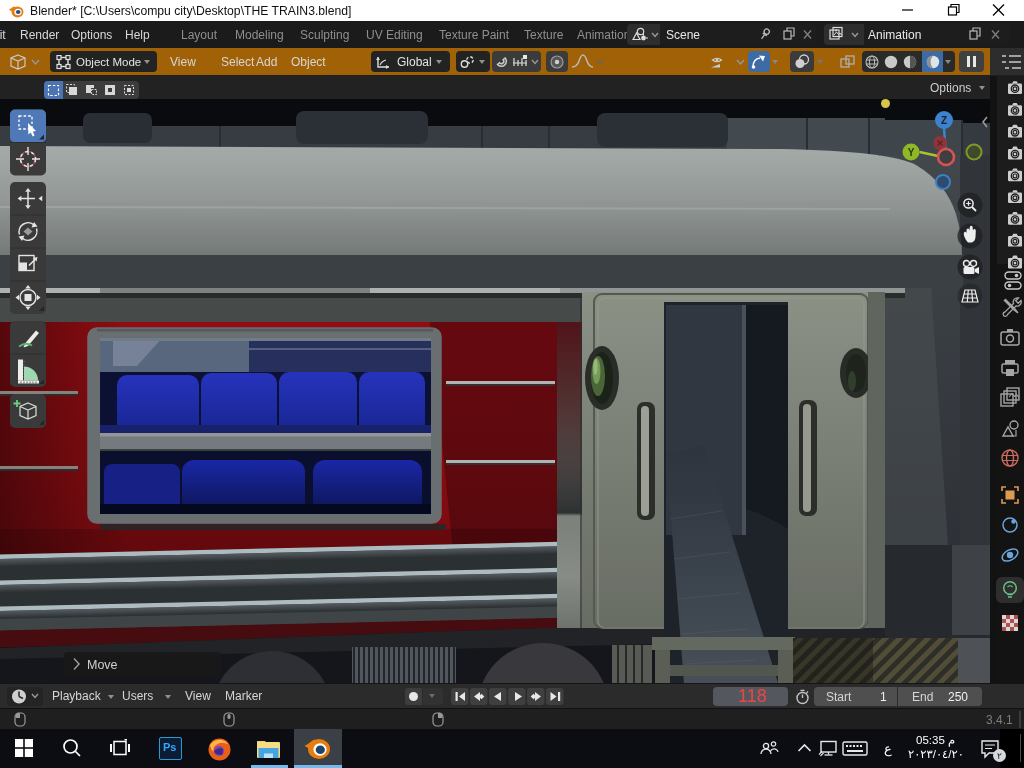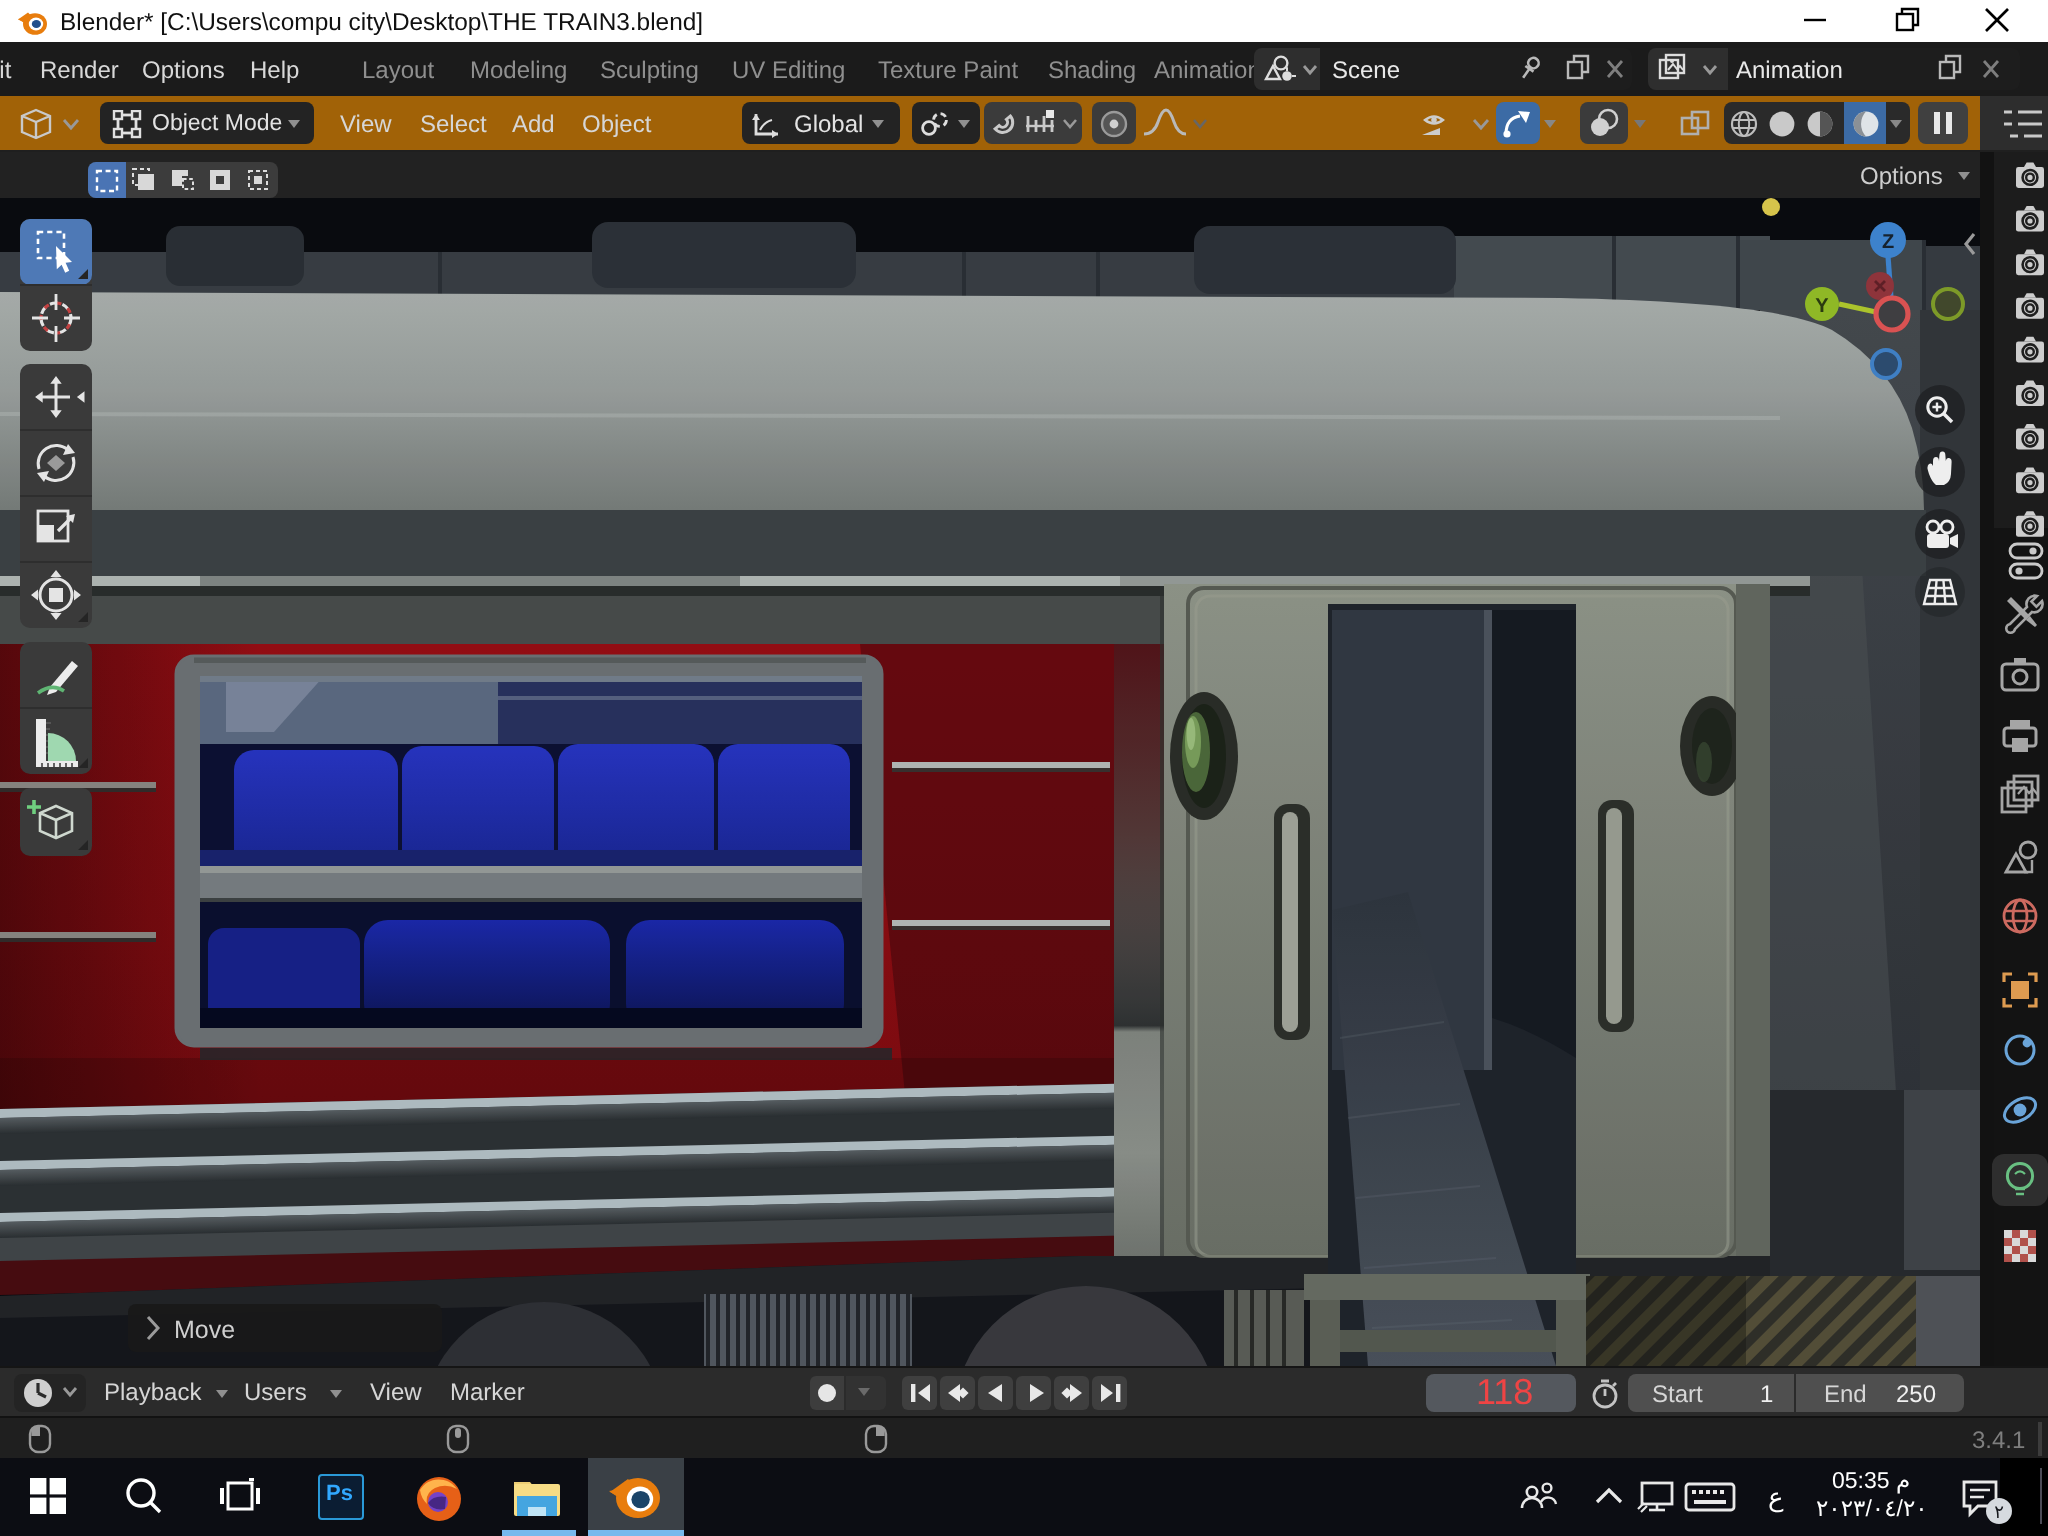--- a/index.html
+++ b/index.html
@@ -46,21 +46,21 @@
 <div class="abs" id="topbar">
   <span class="tx m1" style="left:-15px;">Edit</span>
   <span class="tx m1" style="left:20px;">Render</span>
   <span class="tx m1" style="left:71px;">Options</span>
   <span class="tx m1" style="left:125px;">Help</span>
   <span class="tx m2" style="left:181px;">Layout</span>
   <span class="tx m2" style="left:235px;">Modeling</span>
   <span class="tx m2" style="left:300px;">Sculpting</span>
   <span class="tx m2" style="left:366px;">UV Editing</span>
   <span class="tx m2" style="left:439px;">Texture Paint</span>
-  <span class="tx m2" style="left:524px;">Shading</span>
+  <span class="tx m2" style="left:524px;">Texture</span>
   <span class="tx m2" style="left:577px;">Animation</span>
 
   <div class="abs" style="left:627px;top:3px;width:189px;height:21px;background:#1d1d1d;border-radius:4px;"></div>
   <div class="abs" style="left:627px;top:3px;width:33px;height:21px;background:#2e2e2e;border-radius:4px 0 0 4px;"></div>
   <svg class="abs" style="left:630px;top:5px" width="30" height="17" viewBox="0 0 30 17">
     <circle cx="10.5" cy="5.5" r="3.2" fill="none" stroke="#ddd" stroke-width="1.2"></circle>
     <path d="M3,13.5 L6.5,7 L10,13.5 Z" fill="none" stroke="#ddd" stroke-width="1.2"></path>
     <circle cx="13.5" cy="12" r="2.4" fill="#ddd"></circle>
     <path d="M13.5,9.6 v-2 M16,12 h2" stroke="#ddd" stroke-width="1"></path>
     <path d="M22,7 l3,3.5 l3,-3.5" fill="none" stroke="#999" stroke-width="1.4"></path>
@@ -102,21 +102,21 @@
   <svg class="abs" style="left:56px;top:7px" width="16" height="15" viewBox="0 0 16 15">
     <rect x="3" y="2.5" width="9" height="9" fill="none" stroke="#e0e0e0" stroke-width="1.4"></rect>
     <rect x="1" y="0.5" width="4" height="4" fill="#2d2d2d" stroke="#e0e0e0" stroke-width="1.2"></rect>
     <rect x="10" y="0.5" width="4" height="4" fill="#2d2d2d" stroke="#e0e0e0" stroke-width="1.2"></rect>
     <rect x="1" y="9.5" width="4" height="4" fill="#2d2d2d" stroke="#e0e0e0" stroke-width="1.2"></rect>
     <rect x="10" y="9.5" width="4" height="4" fill="#2d2d2d" stroke="#e0e0e0" stroke-width="1.2"></rect>
   </svg>
   <span class="tx" style="left:76px;top:8px;font-size:11.5px;color:#e3e3e3;">Object Mode</span>
   <div class="cr" style="left:144px;top:12px;"></div>
   <span class="tx h1" style="left:170px;">View</span>
-  <span class="tx h1" style="left:210px;">Select</span>
+  <span class="tx h1" style="left:221px;">Select</span>
   <span class="tx h1" style="left:256px;">Add</span>
   <span class="tx h1" style="left:291px;">Object</span>
   <div class="pill" style="left:371px;width:79px;"></div>
   <svg class="abs" style="left:375px;top:7px" width="17" height="15" viewBox="0 0 17 15">
     <path d="M3,2 L3,12 L14,12" fill="none" stroke="#ddd" stroke-width="1.4"></path>
     <path d="M3,2 l-2,3 h4 Z M14,12 l-3,-2 v4 Z" fill="#ddd"></path>
     <path d="M5,10 Q7,6 11,5" fill="none" stroke="#ddd" stroke-width="1.1"></path>
   </svg>
   <span class="tx" style="left:397px;top:7px;font-size:12px;color:#e3e3e3;">Global</span>
   <div class="cr" style="left:436px;top:12px;"></div>

